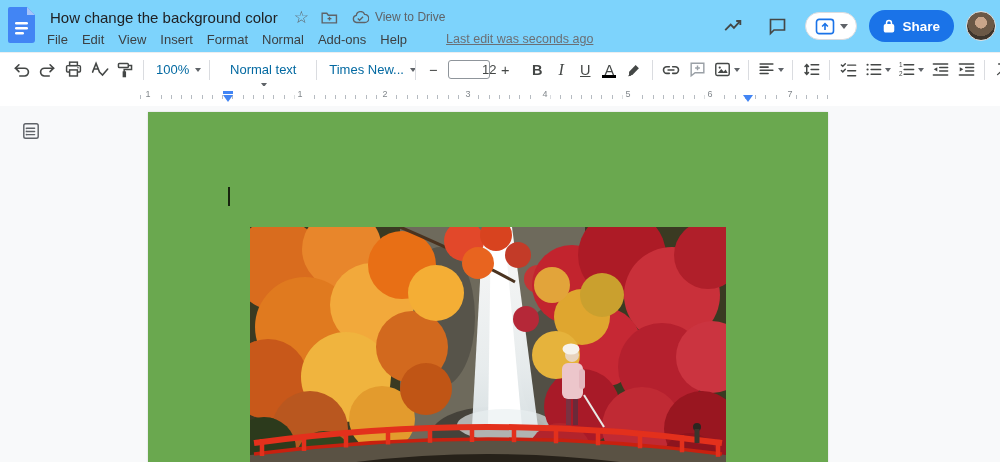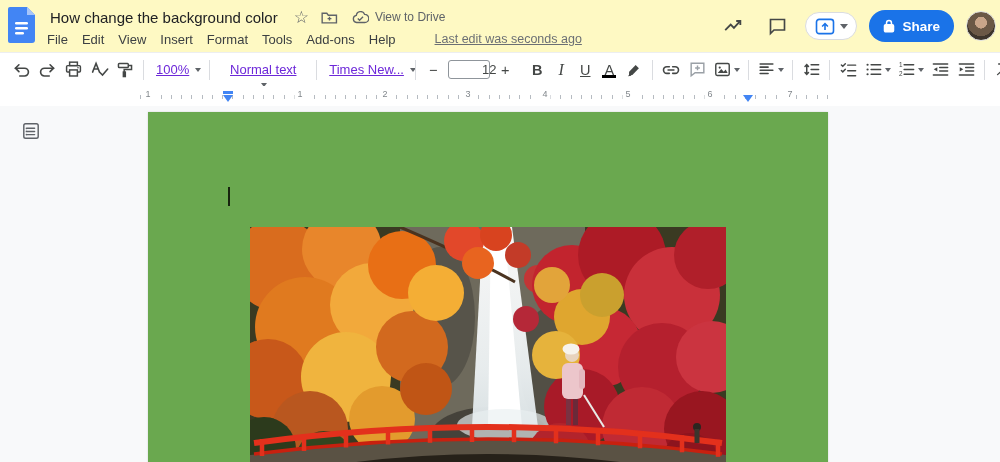--- a/index.html
+++ b/index.html
@@ -1,21 +1,21 @@
 <!DOCTYPE html>
 <html><head>
 <meta charset="utf-8">
 <style>
   * { box-sizing: border-box; }
   html, body { margin: 0; padding: 0; width: 1000px; height: 462px; overflow: hidden;
     font-family: "Liberation Sans", sans-serif; background: #fff; }
   .stage { position: relative; width: 1000px; height: 462px; }
 
   
-  .header { position: absolute; top: 0; left: 0; width: 1000px; height: 52px; background: #fef9c3; }
+  .header { position: absolute; top: 0; left: 0; width: 1000px; height: 52px; background: #7dd3fc; }
   .logo { position: absolute; left: 8px; top: 7px; width: 27px; height: 36px; cursor: pointer; }
   .title-row { position: absolute; left: 46px; top: 6px; display: flex; align-items: center; height: 22px; }
   .doc-title { font-size: 15px; color: #202124; padding: 1px 4px; border-radius: 3px; white-space: nowrap; }
   .title-icon { margin-left: 12px; color: #5f6368; display: flex; align-items: center; }
   .star-glyph { font-size: 17px; line-height: 1; }
   .saved { display: flex; align-items: center; gap: 6px; margin-left: 14px; color: #5f6368; font-size: 12px; }
   .menubar { position: absolute; left: 40px; top: 29px; display: flex; align-items: center; height: 20px; }
   .menu-item { font-size: 13px; color: #3c4043; padding: 2px 7px; border-radius: 3px; cursor: pointer; }
   .last-edit { margin-left: 32px; font-size: 12.5px; color: #6b6f74; text-decoration: underline; cursor: pointer; }
   .header-right { position: absolute; right: 4px; top: 0; height: 52px; display: flex; align-items: center; gap: 12px; }
@@ -29,21 +29,21 @@
   .caret { width: 0; height: 0; border-left: 4px solid transparent; border-right: 4px solid transparent;
     border-top: 5px solid #5f6368; display: inline-block; }
 
   
   .toolbar { position: absolute; top: 52px; left: 0; width: 1000px; height: 34px; background: #fff;
     border-top: 1px solid #eceef0; display: flex; align-items: center; padding-left: 8px; }
   .tb { width: 26px; height: 26px; border-radius: 4px; display: flex; align-items: center; justify-content: center;
     cursor: pointer; color: #444746; flex: none; }
   .sep { width: 1px; height: 20px; background: #dadce0; margin: 0 5px; flex: none; }
   .tb-text { display: flex; align-items: center; gap: 7px; padding: 0 7px; height: 26px; border-radius: 4px;
-    font-size: 13px; color: #6d28d9; cursor: pointer; flex: none; white-space: nowrap; text-decoration: underline; }
+    font-size: 13px; color: #0369a1; cursor: pointer; flex: none; white-space: nowrap; }
   .fontsize-box { width: 27px; height: 19px; border: 1px solid #8f959b; border-radius: 3px; font-size: 13px;
     color: #444746; display: flex; align-items: center; justify-content: center; margin: 0 3px; cursor: text; flex: none; padding-left: 40px; }
   .fmt { font-size: 14.5px; color: #444746; width: 24px; height: 26px; display: flex; align-items: center;
     justify-content: center; border-radius: 4px; cursor: pointer; flex: none; }
   .fmt-b { font-weight: bold; }
   .fmt-i { font-style: italic; font-family: "Liberation Serif", serif; font-size: 16px; }
   .fmt-u { text-decoration: underline; }
   .fmt-a { position: relative; font-weight: normal; }
   .fmt-a .bar { position: absolute; left: 5px; right: 5px; bottom: 5px; height: 3px; background: #000; }
   .mini-caret { width: 0; height: 0; border-left: 3.5px solid transparent; border-right: 3.5px solid transparent;
@@ -104,21 +104,21 @@
         <span>View to Drive</span>
       </div>
     </div>
 
     <div class="menubar">
       <span class="menu-item">File</span>
       <span class="menu-item">Edit</span>
       <span class="menu-item">View</span>
       <span class="menu-item">Insert</span>
       <span class="menu-item">Format</span>
-      <span class="menu-item">Tools</span>
+      <span class="menu-item">Normal</span>
       <span class="menu-item">Add-ons</span>
       <span class="menu-item">Help</span>
       <span class="last-edit">Last edit was seconds ago</span>
     </div>
 
     <div class="header-right">
       <div class="hbtn">
         <svg class="ic" width="22" height="22" viewBox="0 0 24 24" fill="none" stroke="#444746" stroke-width="2">
           <path d="M3.5 16.5 L9.5 10.5 L13 14 L20 6.5"></path>
           <path d="M15.5 6.5 H20 V11"></path>

